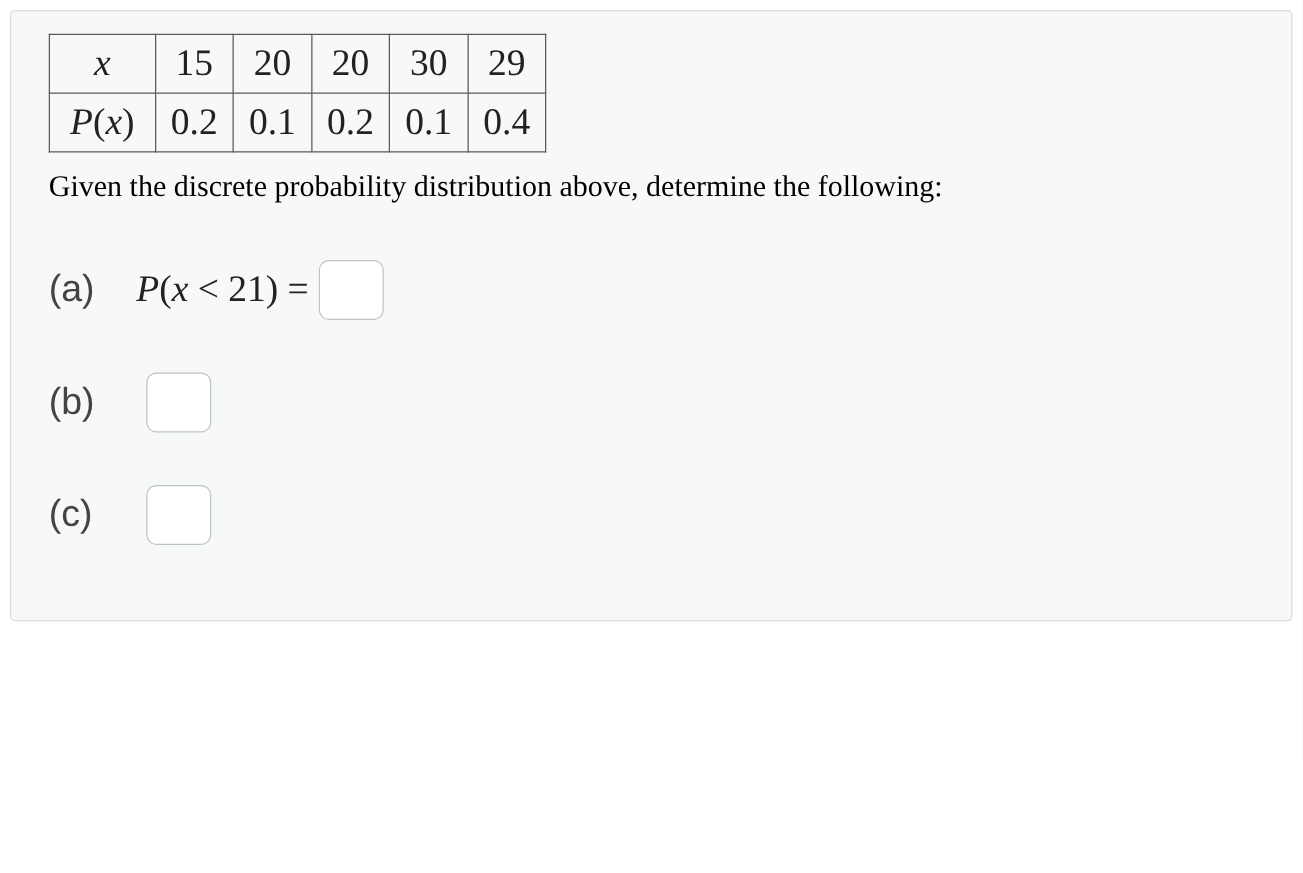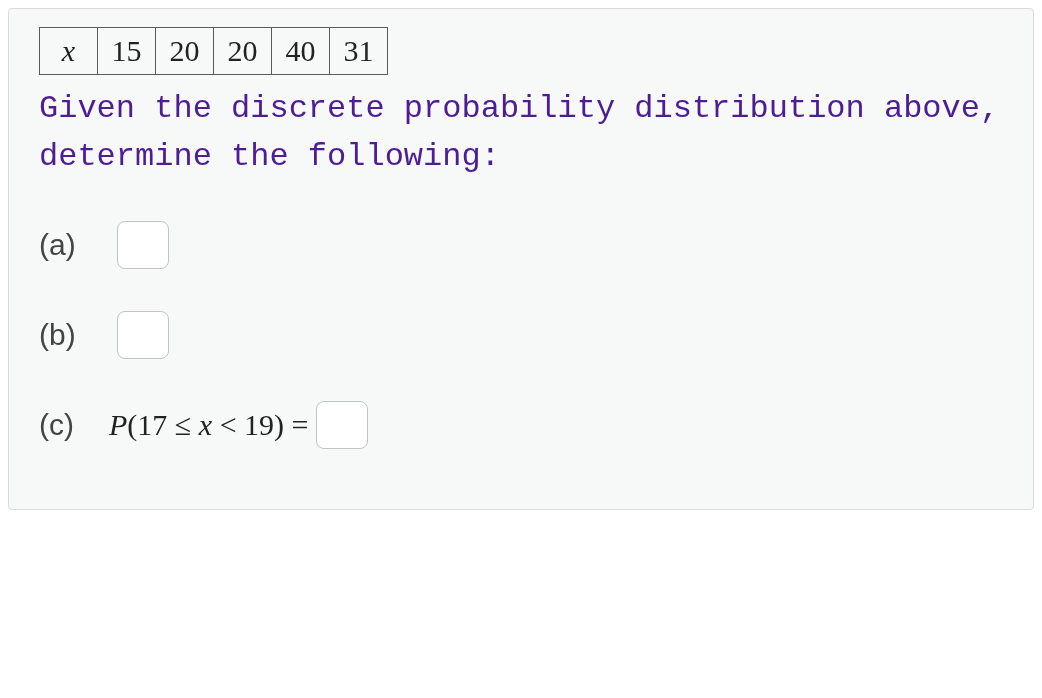--- a/index.html
+++ b/index.html
@@ -34,25 +34,25 @@
       min-width: 58px;
     }
     table.dist td.rowhead {
       padding: 6px 16px;
     }
     .mathit {
       font-style: italic;
       font-family: "Times New Roman", serif;
     }
     .instruction {
-      font-size: 32px;
-      color: #4c1d95;
+      font-size: 24px;
+      color: #000000;
       line-height: 1.5;
       margin: 6px 0 40px 0;
-      font-family: Liberation Mono, monospace;
+      font-family: Liberation Serif, serif;
     }
     .question {
       font-size: 30px;
       color: #333;
       margin: 0 0 42px 0;
       display: flex;
       align-items: center;
       flex-wrap: nowrap;
     }
     .qlabel {
@@ -85,39 +85,47 @@
 
 <div class="panel">
 
   <table class="dist">
     <tbody>
         <tr>
       <td class="rowhead"><span class="mathit">x</span></td>
       <td>15</td>
       <td>20</td>
       <td>20</td>
-      <td>40</td>
-      <td>31</td>
+      <td>30</td>
+      <td>29</td>
+    </tr>
+    <tr>
+      <td class="rowhead"><span class="mathit">P</span><span>(</span><span class="mathit">x</span><span>)</span></td>
+      <td>0.2</td>
+      <td>0.1</td>
+      <td>0.2</td>
+      <td>0.1</td>
+      <td>0.4</td>
     </tr>
   </tbody>
     </table>
 
   <p class="instruction">Given the discrete probability distribution above, determine the following:</p>
 
   <div class="question">
     <span class="qlabel">(a)</span>
+    <span class="qmath">
+      <span class="mathit">P</span><span>(</span><span class="mathit">x</span><span> &lt; 21) =</span>
+    </span>
     <input type="text" class="answer-input" style="">
   </div>
 
   <div class="question">
     <span class="qlabel">(b)</span>
     <input type="text" class="answer-input" style="">
   </div>
 
   <div class="question" style="margin-bottom:0;">
     <span class="qlabel">(c)</span>
-    <span class="qmath">
-      <span class="mathit">P</span><span>(17 ≤ </span><span class="mathit">x</span><span> &lt; 19) =</span>
-    </span>
     <input type="text" class="answer-input" style="">
   </div>
 
 </div>
 
 </body></html>

